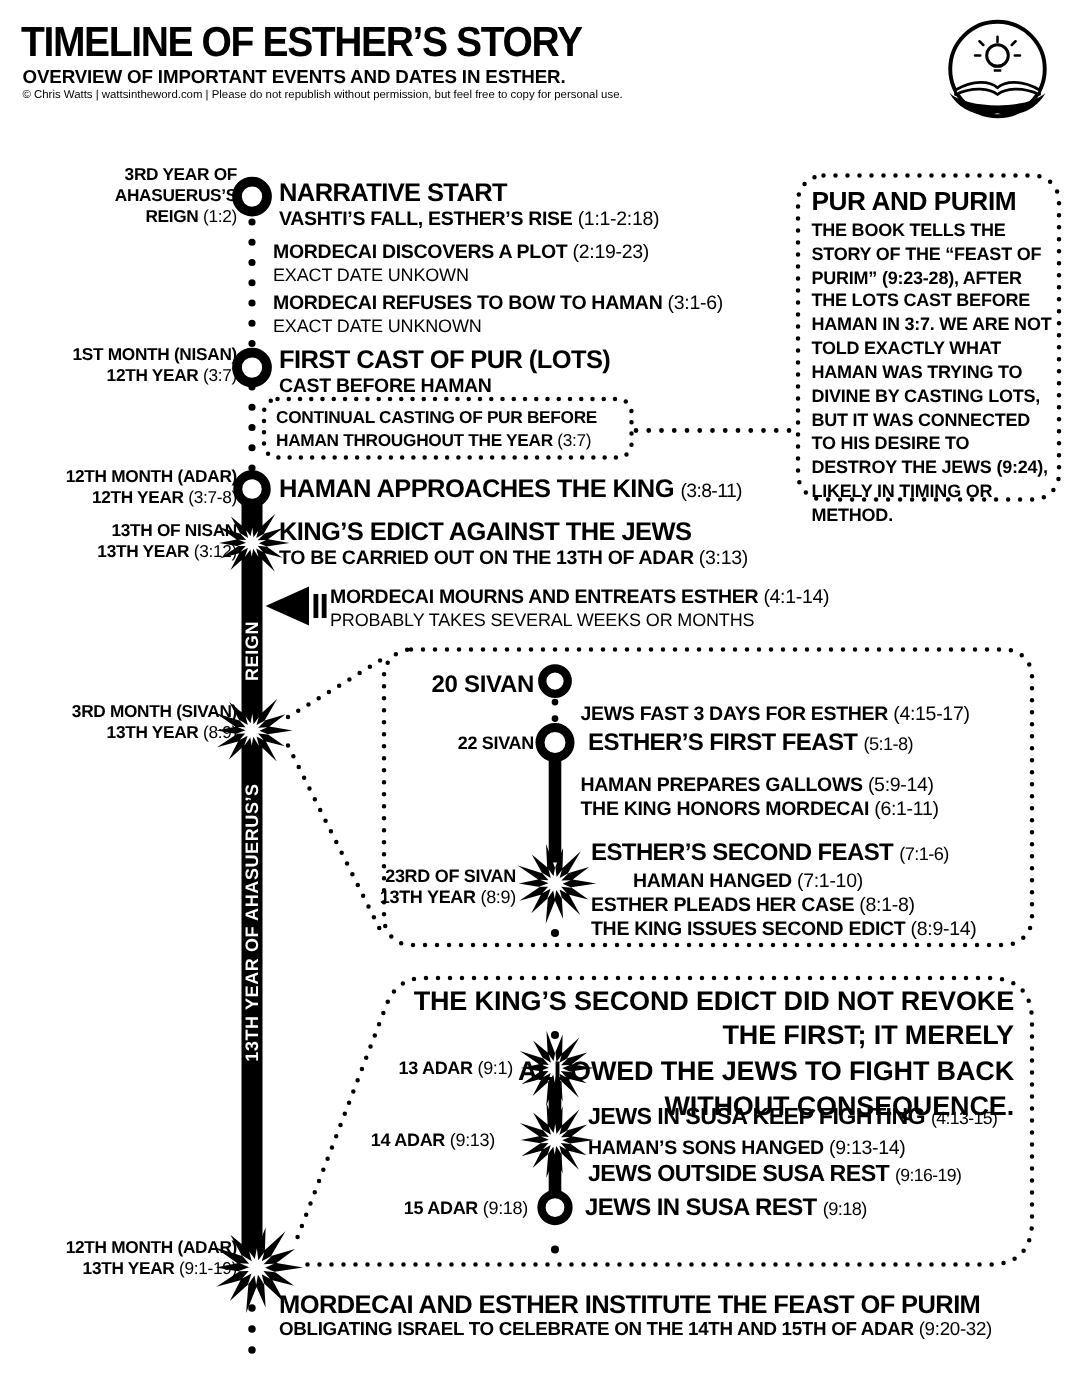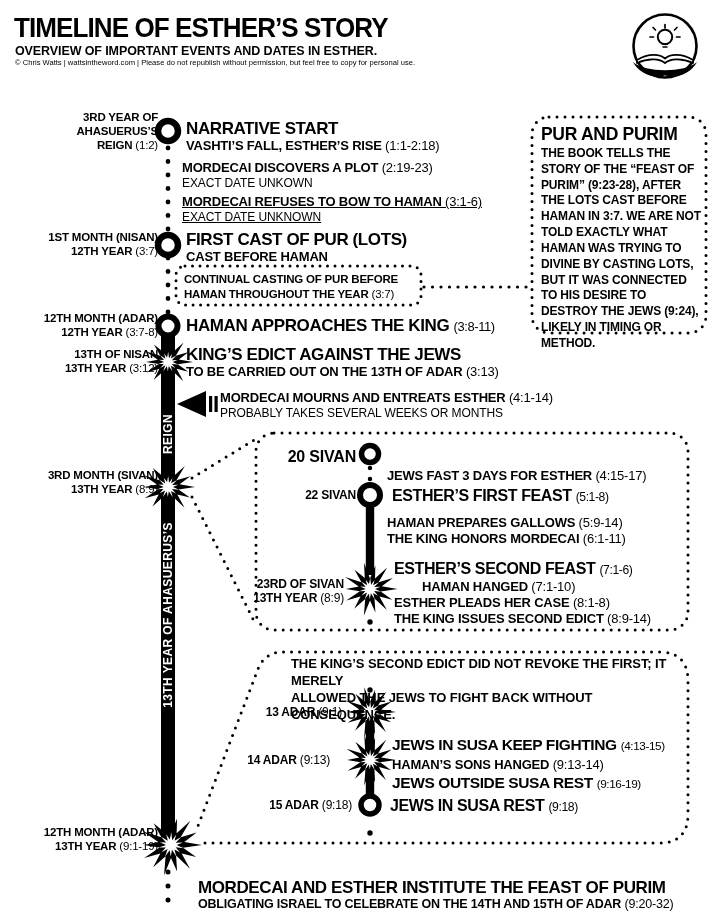--- a/index.html
+++ b/index.html
@@ -19,21 +19,21 @@
   .h2  { font-size:13px;   font-weight:800; letter-spacing:-.2px; white-space:nowrap; line-height:1.22; }
   .sub { font-size:12px;   font-weight:500; letter-spacing:-.1px; white-space:nowrap; line-height:1.22; }
   .ref { font-weight:500; }
   .h1 .ref, .h1b .ref { font-size:.76em; }
 
   .date { font-size:11.5px; font-weight:800; text-align:right; letter-spacing:-.2px; line-height:1.2; }
   .date .ref { font-weight:500; }
   .dl { display:block; }
 
   .note   { font-size:11.5px; font-weight:800; letter-spacing:-.2px; line-height:1.3; white-space:nowrap; }
-  .adnote { font-size:13px; font-weight:600; text-align:left; line-height:1.3; letter-spacing:-.1px;margin-left:19px; }
+  .adnote { font-size:18px; font-weight:600; text-align:right; line-height:1.3; letter-spacing:-.1px; }
   .purtitle { font-size:17.5px; font-weight:900; letter-spacing:-.3px; white-space:nowrap; }
   .purbody  { font-size:12px; font-weight:600; line-height:1.32; letter-spacing:-.15px; }
 
   .vlabel { position:absolute; color:#fff; font-size:12px; font-weight:800; letter-spacing:.4px;
             white-space:nowrap; transform:translate(-50%,-50%) rotate(-90deg); }
 </style>
 </head>
 <body>
 
 <div class="poster">
@@ -127,21 +127,21 @@
   </div>
 
   <div class="abs" style="left:186px; top:120px;">
     <div class="h1 autoref">NARRATIVE START</div>
     <div class="h2 autoref">VASHTI’S FALL, ESTHER’S RISE <span class="ref">(1:1-2:18)</span></div>
   </div>
   <div class="abs" style="left:182px; top:160px;">
     <div class="h2 autoref">MORDECAI DISCOVERS A PLOT <span class="ref">(2:19-23)</span></div>
     <div class="sub">EXACT DATE UNKOWN</div>
   </div>
-  <div class="abs" style="left:182px; top:194px;text-decoration:underline;">
+  <div class="abs" style="left:182px; top:194px;">
     <div class="h2 autoref">MORDECAI REFUSES TO BOW TO HAMAN <span class="ref">(3:1-6)</span></div>
     <div class="sub">EXACT DATE UNKNOWN</div>
   </div>
   <div class="abs" style="left:186px; top:231px;">
     <div class="h1 autoref">FIRST CAST OF PUR (LOTS)</div>
     <div class="h2">CAST BEFORE HAMAN</div>
   </div>
   <div class="abs note" style="left:184px; top:272px;">
     <span class="dl autoref">CONTINUAL CASTING OF PUR BEFORE</span>
     <span class="dl autoref">HAMAN THROUGHOUT THE YEAR <span class="ref">(3:7)</span></span>
@@ -195,18 +195,18 @@
   <div class="abs date autoref" style="left:212px; top:753px; width:118px; font-size:12px;">14 ADAR <span class="ref">(9:13)</span></div>
   <div class="abs" style="left:392px; top:737px;">
     <div class="h1b autoref">JEWS IN SUSA KEEP FIGHTING <span class="ref">(4:13-15)</span></div>
     <div class="h2 autoref" style="margin-top:3px;">HAMAN’S SONS HANGED <span class="ref">(9:13-14)</span></div>
     <div class="h1b autoref" style="margin-top:2px;">JEWS OUTSIDE SUSA REST <span class="ref">(9:16-19)</span></div>
   </div>
 
   <div class="abs date autoref" style="left:230px; top:798px; width:122px; font-size:12px;">15 ADAR <span class="ref">(9:18)</span></div>
   <div class="abs h1b autoref" style="left:390px; top:797px; font-size:16px;">JEWS IN SUSA REST <span class="ref">(9:18)</span></div>
 
-  <div class="abs" style="left:186px; top:879px;margin-left:12px;">
+  <div class="abs" style="left:186px; top:861px;">
     <div class="h1 autoref">MORDECAI AND ESTHER INSTITUTE THE FEAST OF PURIM</div>
     <div class="h2 autoref" style="font-size:12.5px;">OBLIGATING ISRAEL TO CELEBRATE ON THE 14TH AND 15TH OF ADAR <span class="ref">(9:20-32)</span></div>
   </div>
 
 </div>
 
 </body></html>

